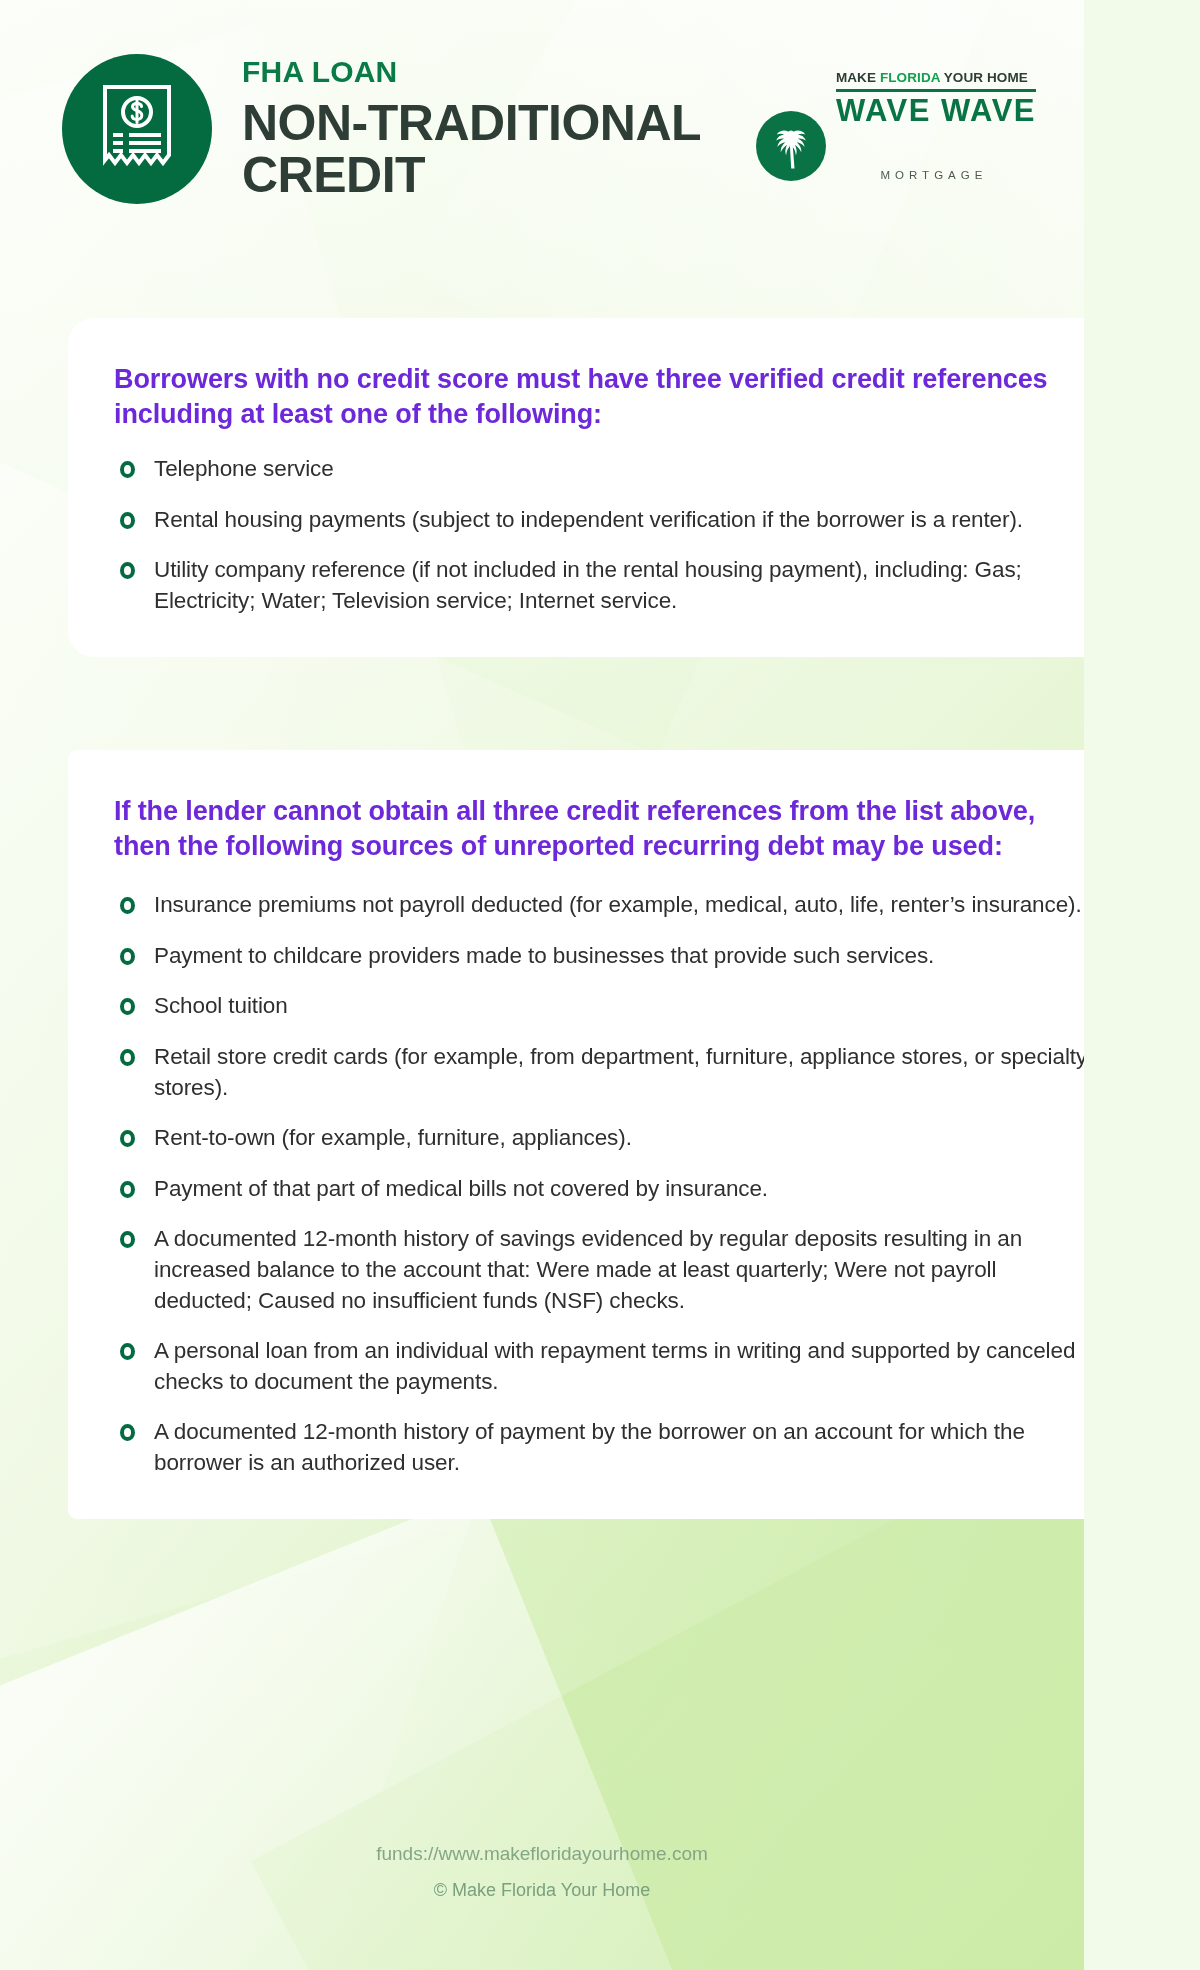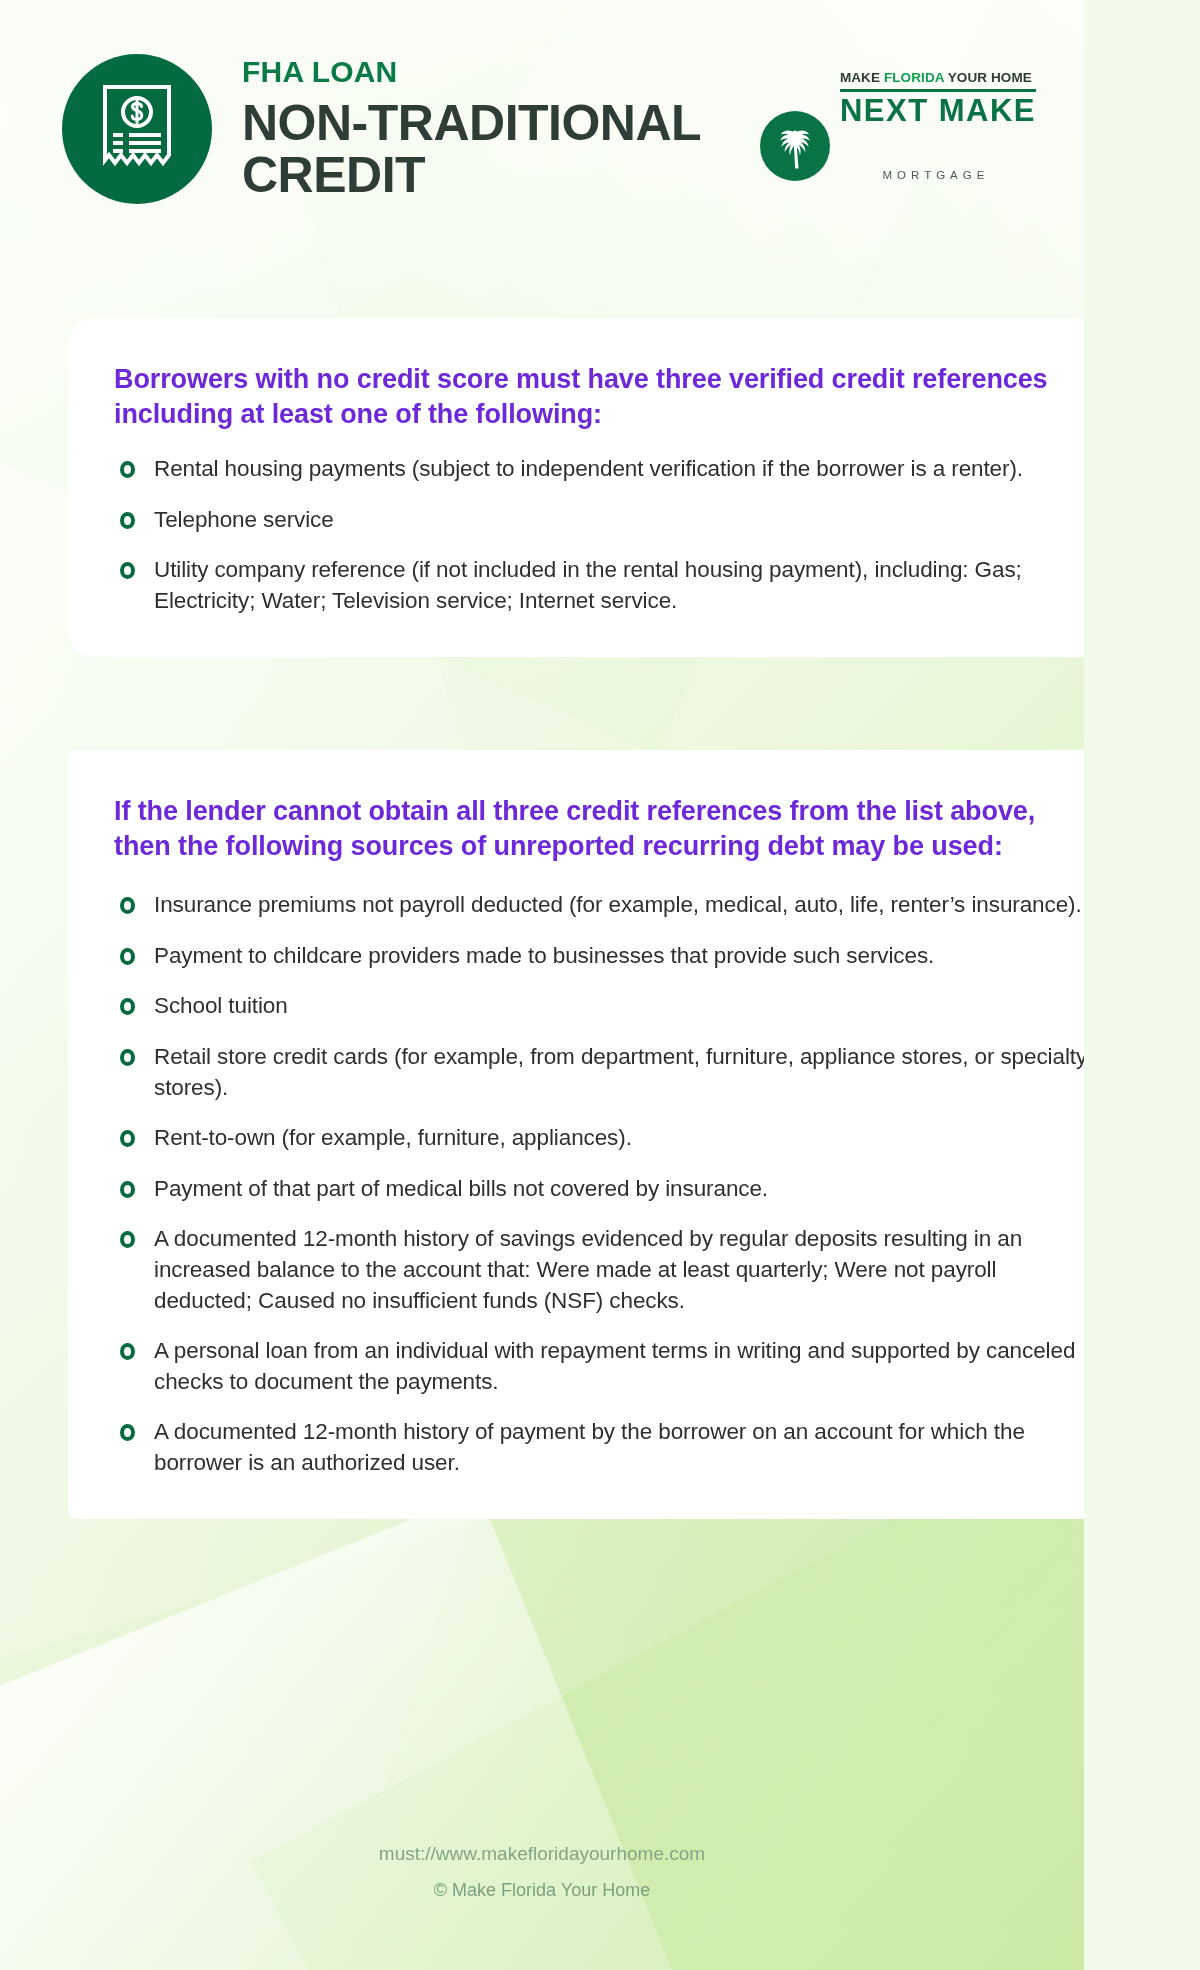--- a/index.html
+++ b/index.html
@@ -272,36 +272,36 @@
             <path d="M25.6 13.5c.7 0 1.2.5 1.3 1.2l2.6 33.8h-3.3l-1.9-33.8c0-.7.5-1.2 1.3-1.2z"></path>
             <path d="M26 13.2c-4.4-3.8-11.1-3.4-14.2 1.2 2.6-1.1 5.2-1 7.3.2-3.5.4-6.6 2.6-8 5.9 2.6-1.8 5.4-2.4 8-1.9-3.6 1.5-6.2 4.6-6.8 8.3 2.3-2.6 5-4.2 7.9-4.6-3.1 2.6-4.8 6.3-4.5 10 1.5-3.3 3.7-5.8 6.4-7.2-1.9 3.3-2.3 7.1-1 10.4.3-3.7 1.6-6.9 3.7-9.2l1.2-13.1z"></path>
             <path d="M26 13.2c4.4-3.8 11.1-3.4 14.2 1.2-2.6-1.1-5.2-1-7.3.2 3.5.4 6.6 2.6 8 5.9-2.6-1.8-5.4-2.4-8-1.9 3.6 1.5 6.2 4.6 6.8 8.3-2.3-2.6-5-4.2-7.9-4.6 3.1 2.6 4.8 6.3 4.5 10-1.5-3.3-3.7-5.8-6.4-7.2 1.9 3.3 2.3 7.1 1 10.4-.3-3.7-1.6-6.9-3.7-9.2l-1.2-13.1z"></path>
             <circle cx="26" cy="13" r="2.6"></circle>
           </g>
         </svg>
       </div>
       <div class="brand-text">
         <div class="brand-tag"><span>MAKE </span><span class="hl">FLORIDA</span><span> YOUR HOME</span></div>
         <div class="brand-rule"></div>
-        <div class="brand-name">NEXT MAKE</div>
+        <div class="brand-name">WAVE WAVE</div>
         <div class="brand-sub">MORTGAGE</div>
       </div>
     </div>
   </div>
 
   <div class="card" id="card-1">
     <h2 class="card-heading">Borrowers with no credit score must have three verified credit references including at least one of the following:</h2>
     <ul class="bullets">
       <li>
         <span class="bullet-ring"></span>
+        <span>Telephone service</span>
+      </li>
+      <li>
+        <span class="bullet-ring"></span>
         <span>Rental housing payments (subject to independent verification if the borrower is a renter).</span>
-      </li>
-      <li>
-        <span class="bullet-ring"></span>
-        <span>Telephone service</span>
       </li>
       <li>
         <span class="bullet-ring"></span>
         <span>Utility company reference (if not included in the rental housing payment), including: Gas; Electricity; Water; Television service; Internet service.</span>
       </li>
     </ul>
   </div>
 
   <div class="card" id="card-2">
     <h2 class="card-heading">If the lender cannot obtain all three credit references from the list above, then the following sources of unreported recurring debt may be used:</h2>
@@ -339,17 +339,17 @@
         <span>A personal loan from an individual with repayment terms in writing and supported by canceled checks to document the payments.</span>
       </li>
       <li>
         <span class="bullet-ring"></span>
         <span>A documented 12-month history of payment by the borrower on an account for which the borrower is an authorized user.</span>
       </li>
     </ul>
   </div>
 
   <div class="footer">
-    <div class="footer-url">must://www.makefloridayourhome.com</div>
+    <div class="footer-url">funds://www.makefloridayourhome.com</div>
     <div class="footer-copy">© Make Florida Your Home</div>
   </div>
 
 </div>
 
 </body></html>

